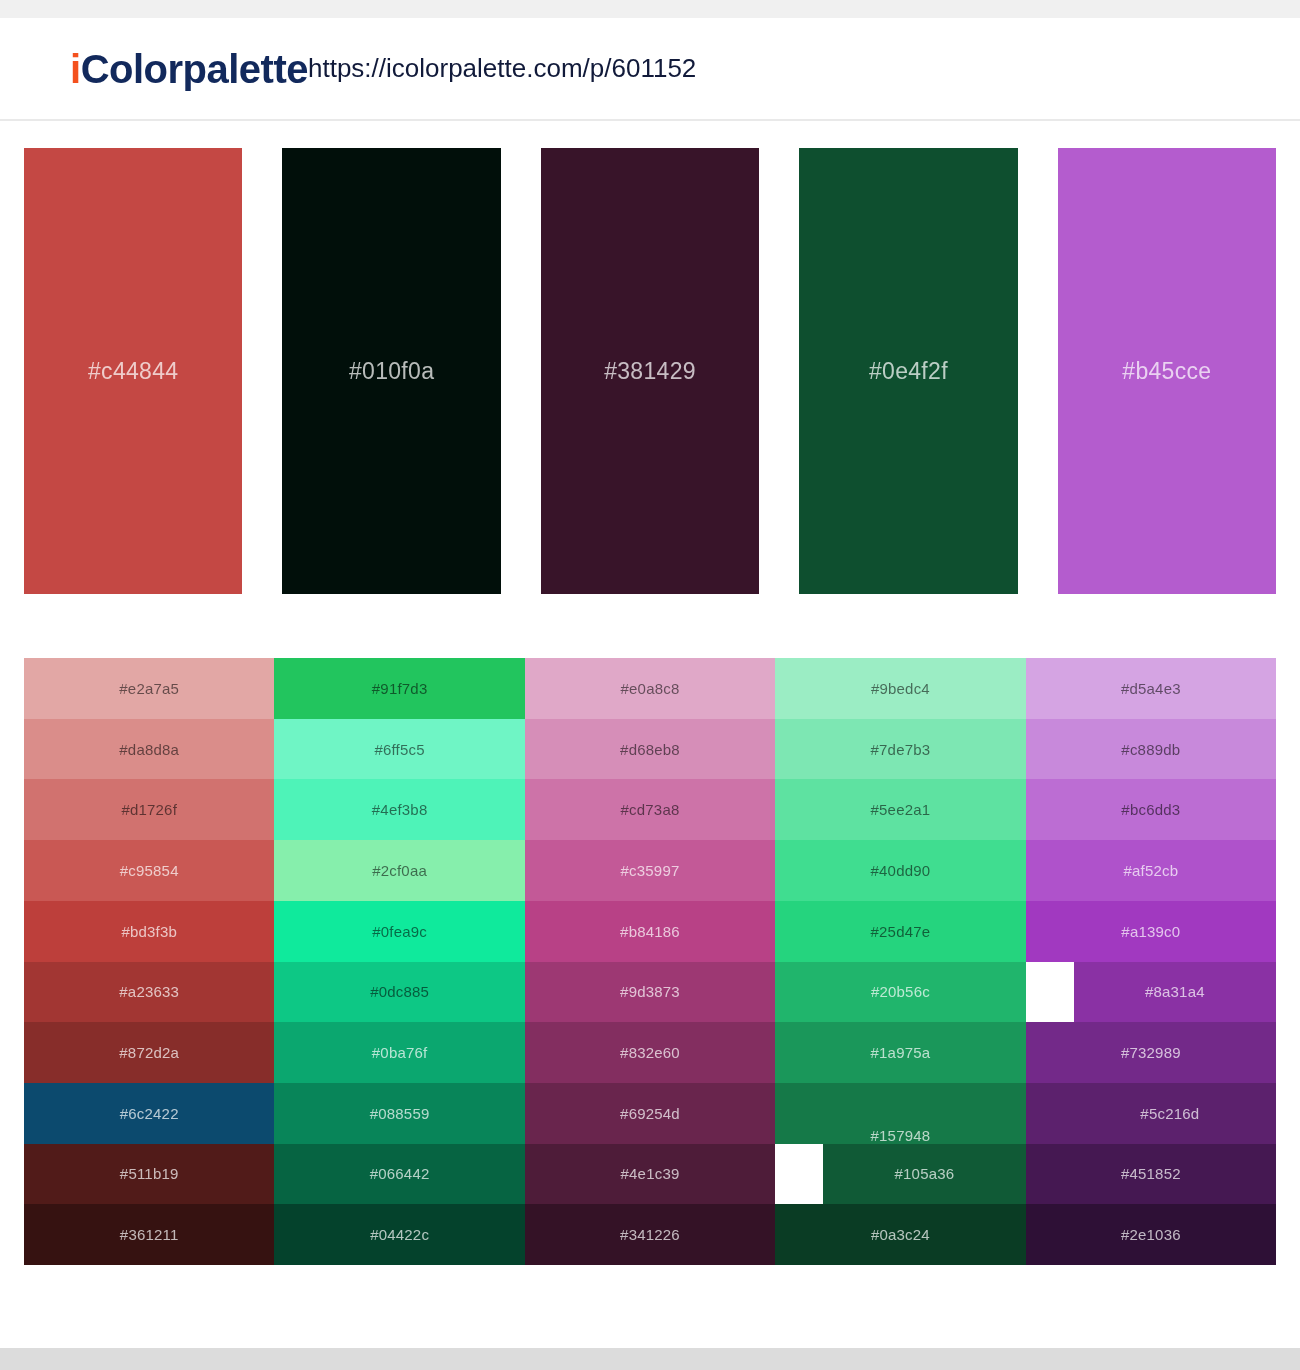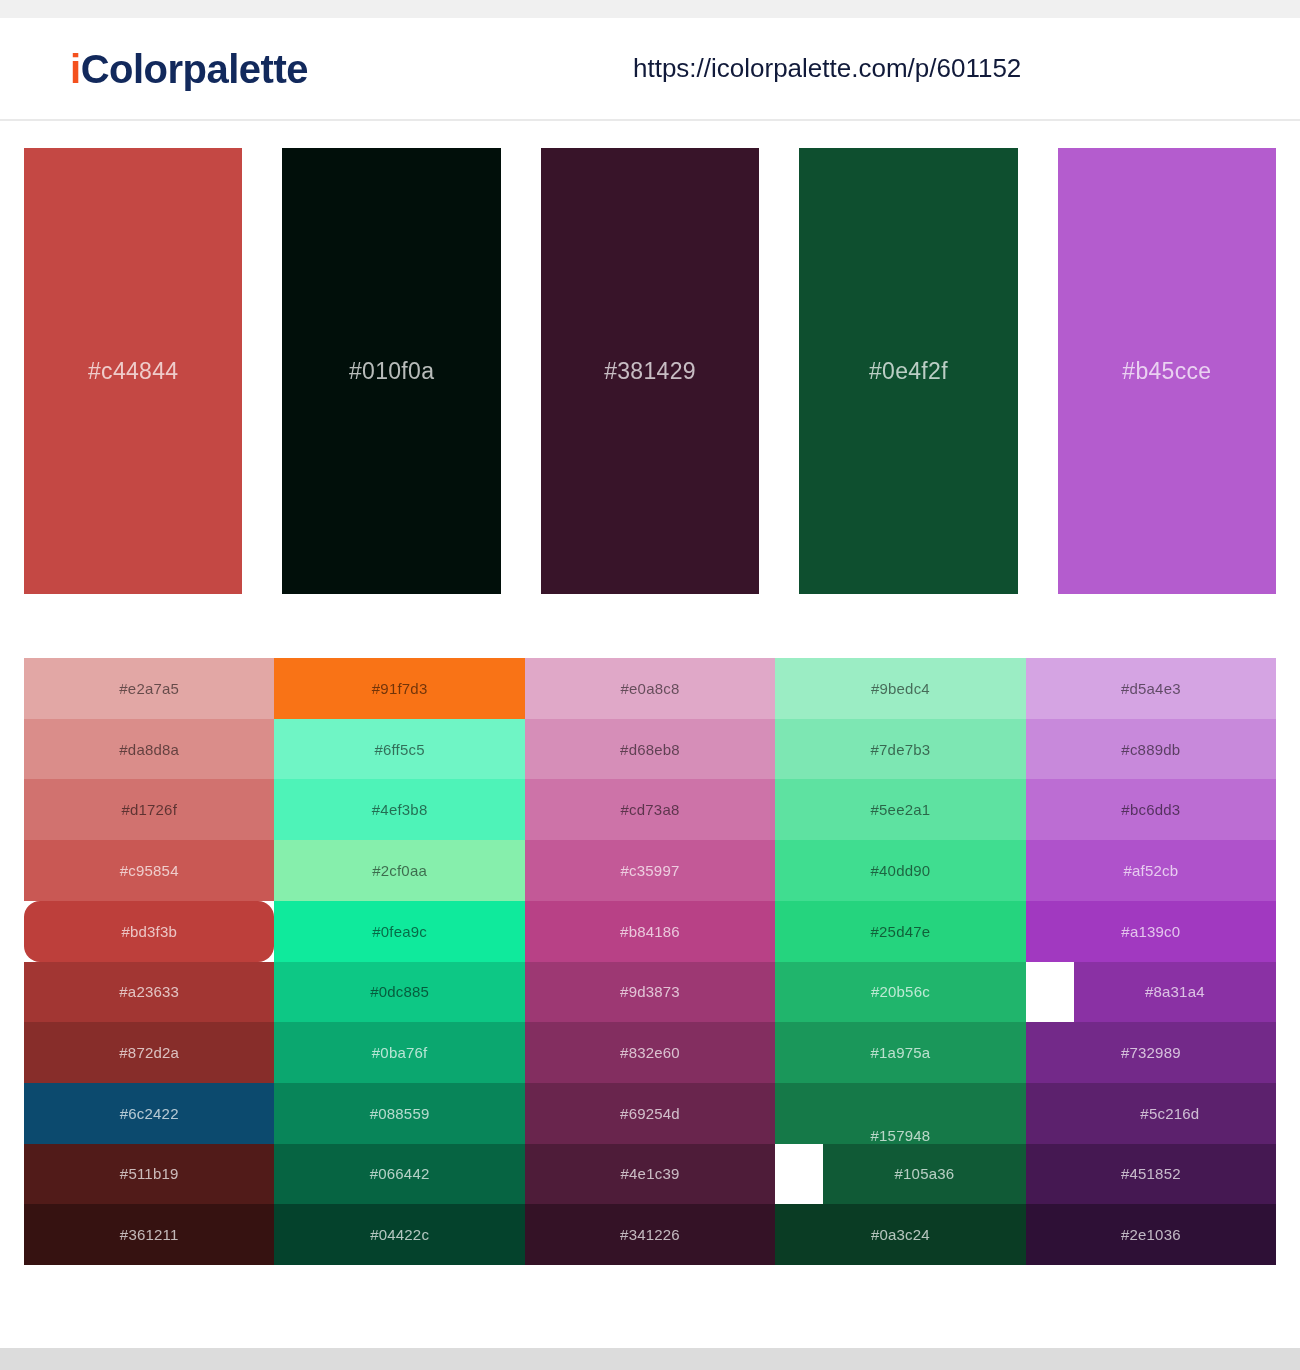--- a/index.html
+++ b/index.html
@@ -45,21 +45,20 @@
     font-size: 40px;
     font-weight: bold;
     letter-spacing: -0.5px;
     line-height: 1;
     white-space: nowrap;
   }
   .logo .logo-i { color: #f4511e; }
   .logo .logo-rest { color: #12295c; }
 
   .header-url {
-    margin-left: 325px;
     font-size: 26px;
     color: #111a3a;
     white-space: nowrap;
   }
 
   
   .main-swatches {
     position: absolute;
     top: 148px;
     left: 24px;
@@ -156,41 +155,41 @@
         </div>
         <div class="shade-cell" style="background: rgb(218, 141, 138);">
           <span class="shade-label on-light">#da8d8a</span>
         </div>
         <div class="shade-cell" style="background: rgb(209, 114, 111);">
           <span class="shade-label on-light">#d1726f</span>
         </div>
         <div class="shade-cell" style="background: rgb(201, 88, 84);">
           <span class="shade-label on-dark">#c95854</span>
         </div>
-        <div class="shade-cell" style="background: rgb(189, 63, 59); border-radius: 16px;">
+        <div class="shade-cell" style="background: rgb(189, 63, 59);">
           <span class="shade-label on-dark">#bd3f3b</span>
         </div>
         <div class="shade-cell" style="background: rgb(162, 54, 51);">
           <span class="shade-label on-dark">#a23633</span>
         </div>
         <div class="shade-cell" style="background: rgb(135, 45, 42);">
           <span class="shade-label on-dark">#872d2a</span>
         </div>
         <div class="shade-cell" style="background: #0c4a6e;">
           <span class="shade-label on-dark">#6c2422</span>
         </div>
         <div class="shade-cell" style="background: rgb(81, 27, 25);">
           <span class="shade-label on-dark">#511b19</span>
         </div>
         <div class="shade-cell" style="background: rgb(54, 18, 17);">
           <span class="shade-label on-dark">#361211</span>
         </div>
       </div>
       <div class="shade-col">
-        <div class="shade-cell" style="background: #f97316;">
+        <div class="shade-cell" style="background: #22c55e;">
           <span class="shade-label on-light">#91f7d3</span>
         </div>
         <div class="shade-cell" style="background: rgb(111, 245, 197);">
           <span class="shade-label on-light">#6ff5c5</span>
         </div>
         <div class="shade-cell" style="background: rgb(78, 243, 184);">
           <span class="shade-label on-light">#4ef3b8</span>
         </div>
         <div class="shade-cell" style="background: #86efac;">
           <span class="shade-label on-light">#2cf0aa</span>

